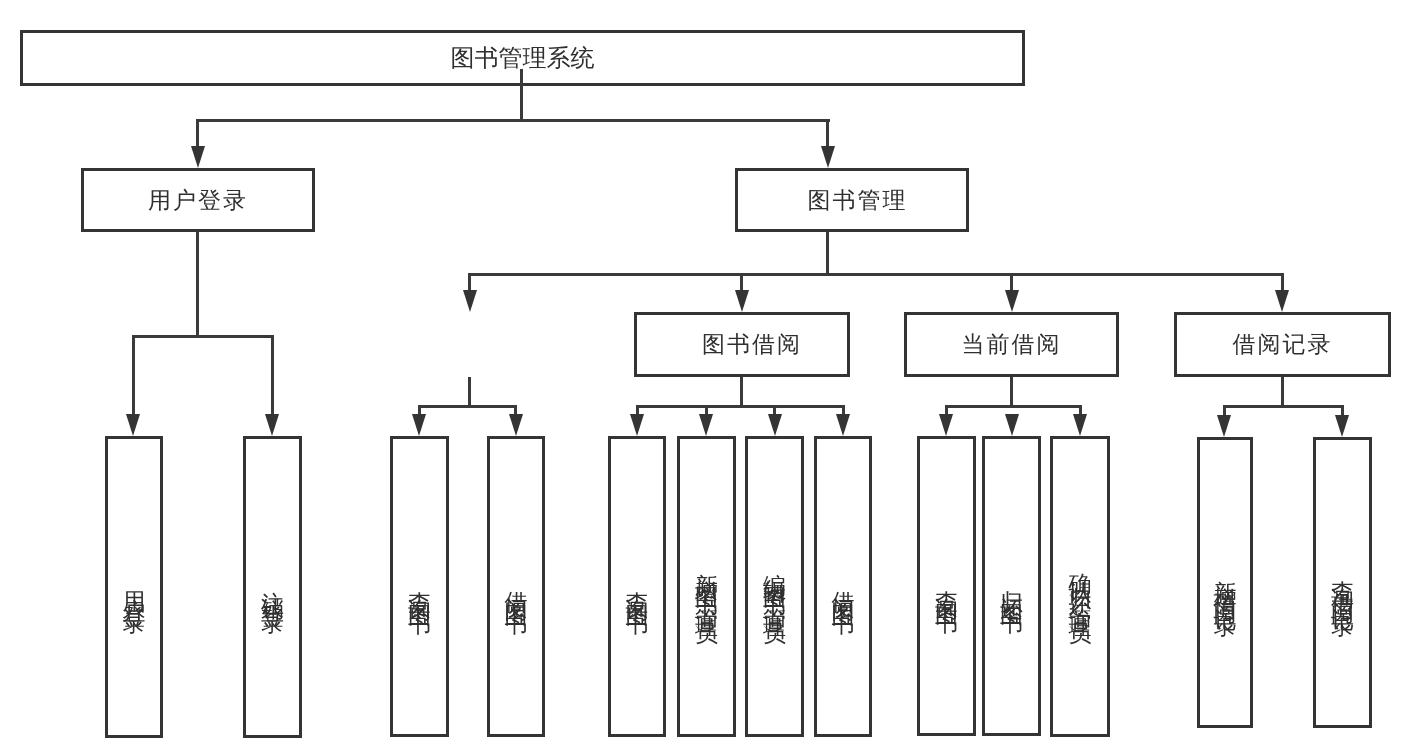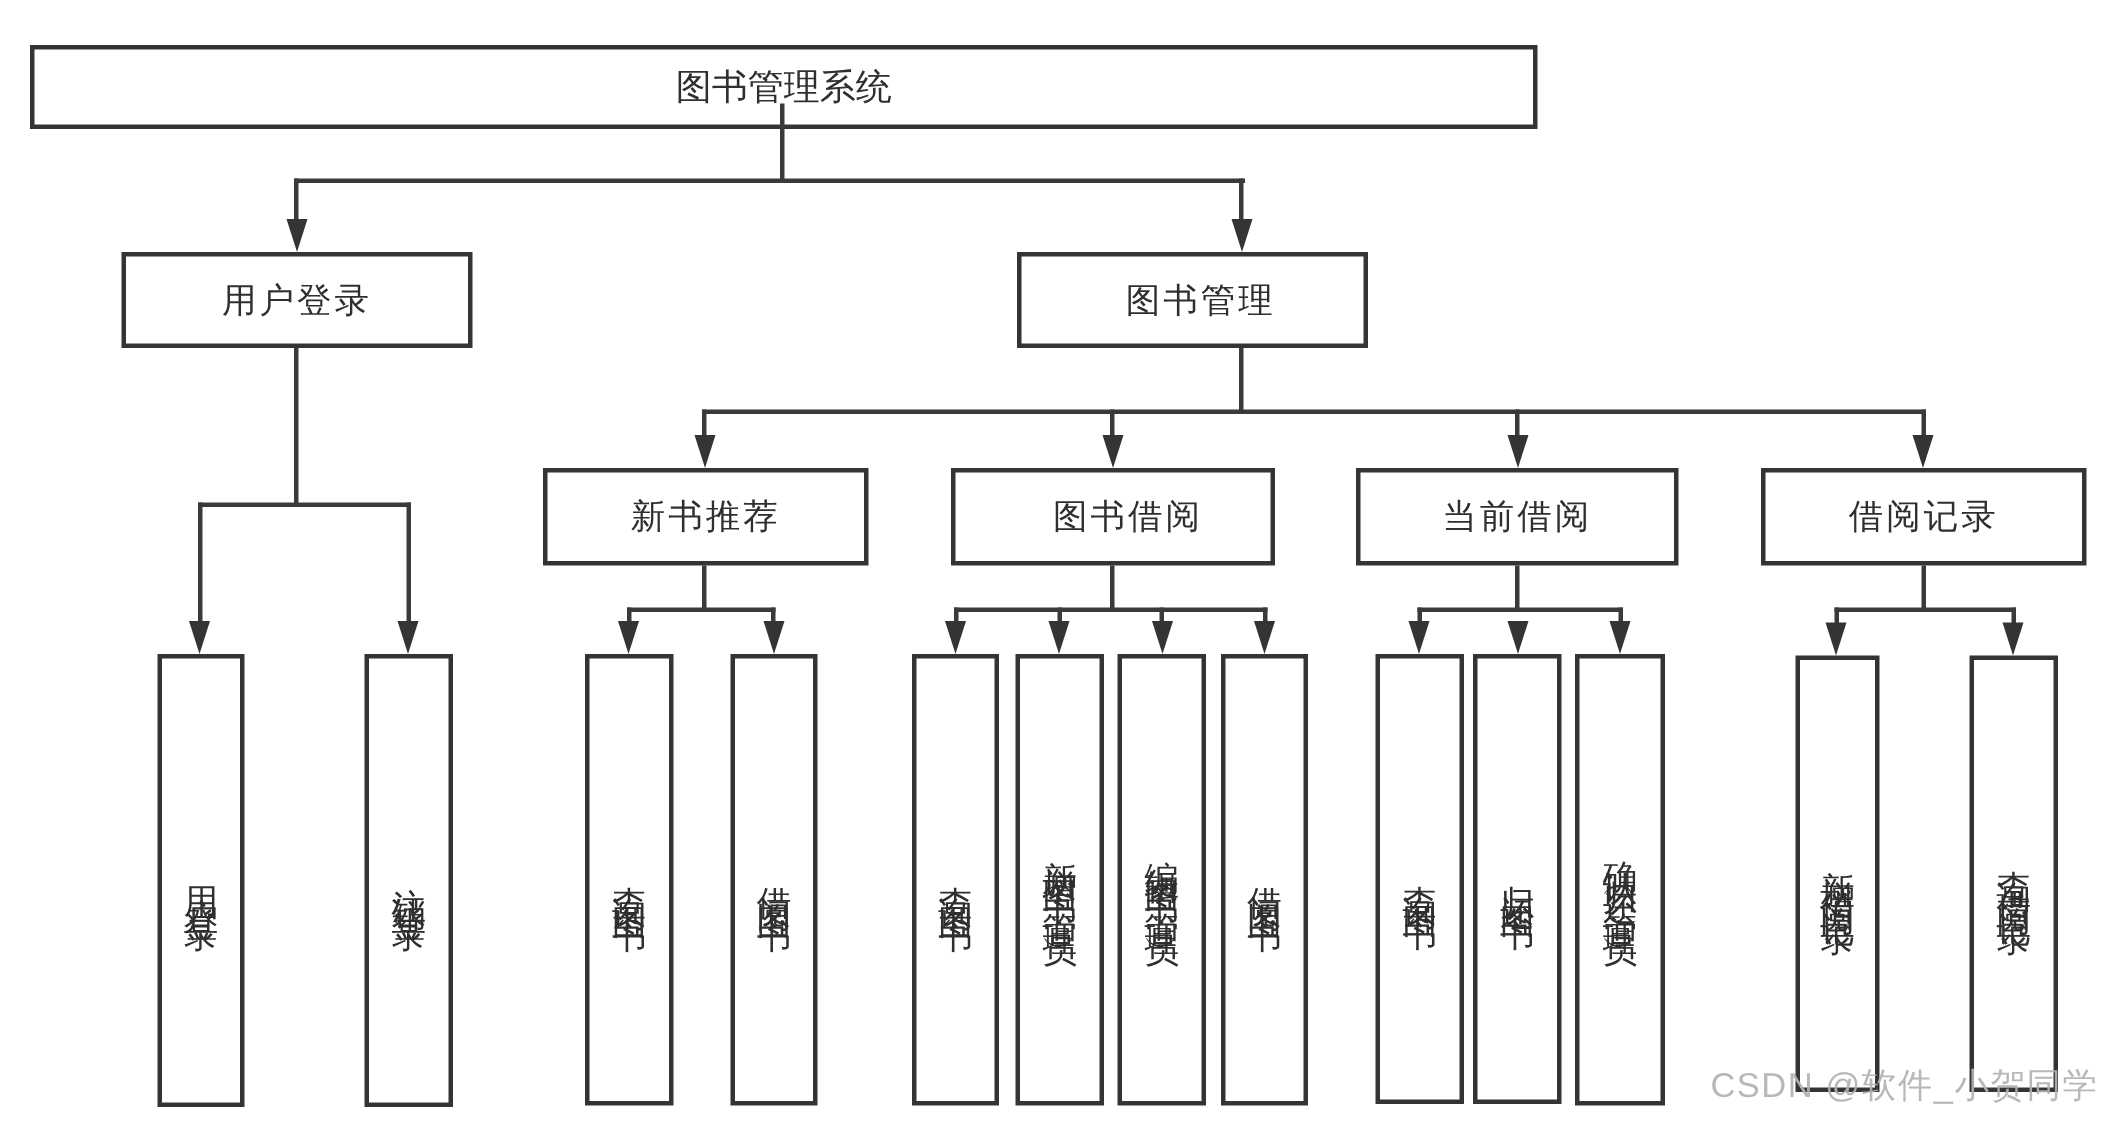--- a/index.html
+++ b/index.html
@@ -65,21 +65,21 @@
   <div class="vline" style="left:520px; top:69px; height:52px;"></div>
   <div class="hline" style="left:196px; top:119px; width:634px;"></div>
   <div class="vline" style="left:196px; top:119px; height:31px;"></div>
   <div class="vline" style="left:826px; top:119px; height:31px;"></div>
   <div class="arr" style="left:191px; top:146px;"></div>
   <div class="arr" style="left:821px; top:146px;"></div>
 
   <div class="box hbox" style="left:81px; top:168px; width:234px; height:64px;">
     <span>用户登录</span>
   </div>
-  <div class="box hbox" style="left:678px; top:168px; width:234px; height:64px;padding-left:11px;">
+  <div class="box hbox" style="left:735px; top:168px; width:234px; height:64px;padding-left:11px;">
     <span>图书管理</span>
   </div>
 
   <div class="vline" style="left:196px; top:232px; height:106px;"></div>
   <div class="hline" style="left:132px; top:335px; width:142px;"></div>
   <div class="vline" style="left:132px; top:335px; height:81px;"></div>
   <div class="vline" style="left:271px; top:335px; height:81px;"></div>
   <div class="arr" style="left:126px; top:414px;"></div>
   <div class="arr" style="left:265px; top:414px;"></div>
 
@@ -87,23 +87,20 @@
   <div class="hline" style="left:468px; top:273px; width:816px;"></div>
   <div class="vline" style="left:468px; top:273px; height:20px;"></div>
   <div class="vline" style="left:740px; top:273px; height:20px;"></div>
   <div class="vline" style="left:1010px; top:273px; height:20px;"></div>
   <div class="vline" style="left:1281px; top:273px; height:20px;"></div>
   <div class="arr" style="left:463px; top:290px;"></div>
   <div class="arr" style="left:735px; top:290px;"></div>
   <div class="arr" style="left:1005px; top:290px;"></div>
   <div class="arr" style="left:1275px; top:290px;"></div>
 
-  <div class="box hbox" style="left:362px; top:312px; width:217px; height:65px;">
-    <span>新书推荐</span>
-  </div>
   <div class="box hbox" style="left:634px; top:312px; width:216px; height:65px;padding-left:20px;">
     <span>图书借阅</span>
   </div>
   <div class="box hbox" style="left:904px; top:312px; width:215px; height:65px;align-items:center;">
     <span>当前借阅</span>
   </div>
   <div class="box hbox" style="left:1174px; top:312px; width:217px; height:65px;">
     <span>借阅记录</span>
   </div>
 
@@ -177,15 +174,14 @@
     <span>确认归还（管理员）</span>
   </div>
 
   <div class="box leaf" style="left:1197px; top:437px; width:56px; height:291px;">
     <span>新增借阅记录</span>
   </div>
   <div class="box leaf" style="left:1313px; top:437px; width:59px; height:291px;">
     <span>查询借阅记录</span>
   </div>
 
-  <div class="watermark">CSDN @软件_小贺同学</div>
 
 </div>
 
 </body></html>

